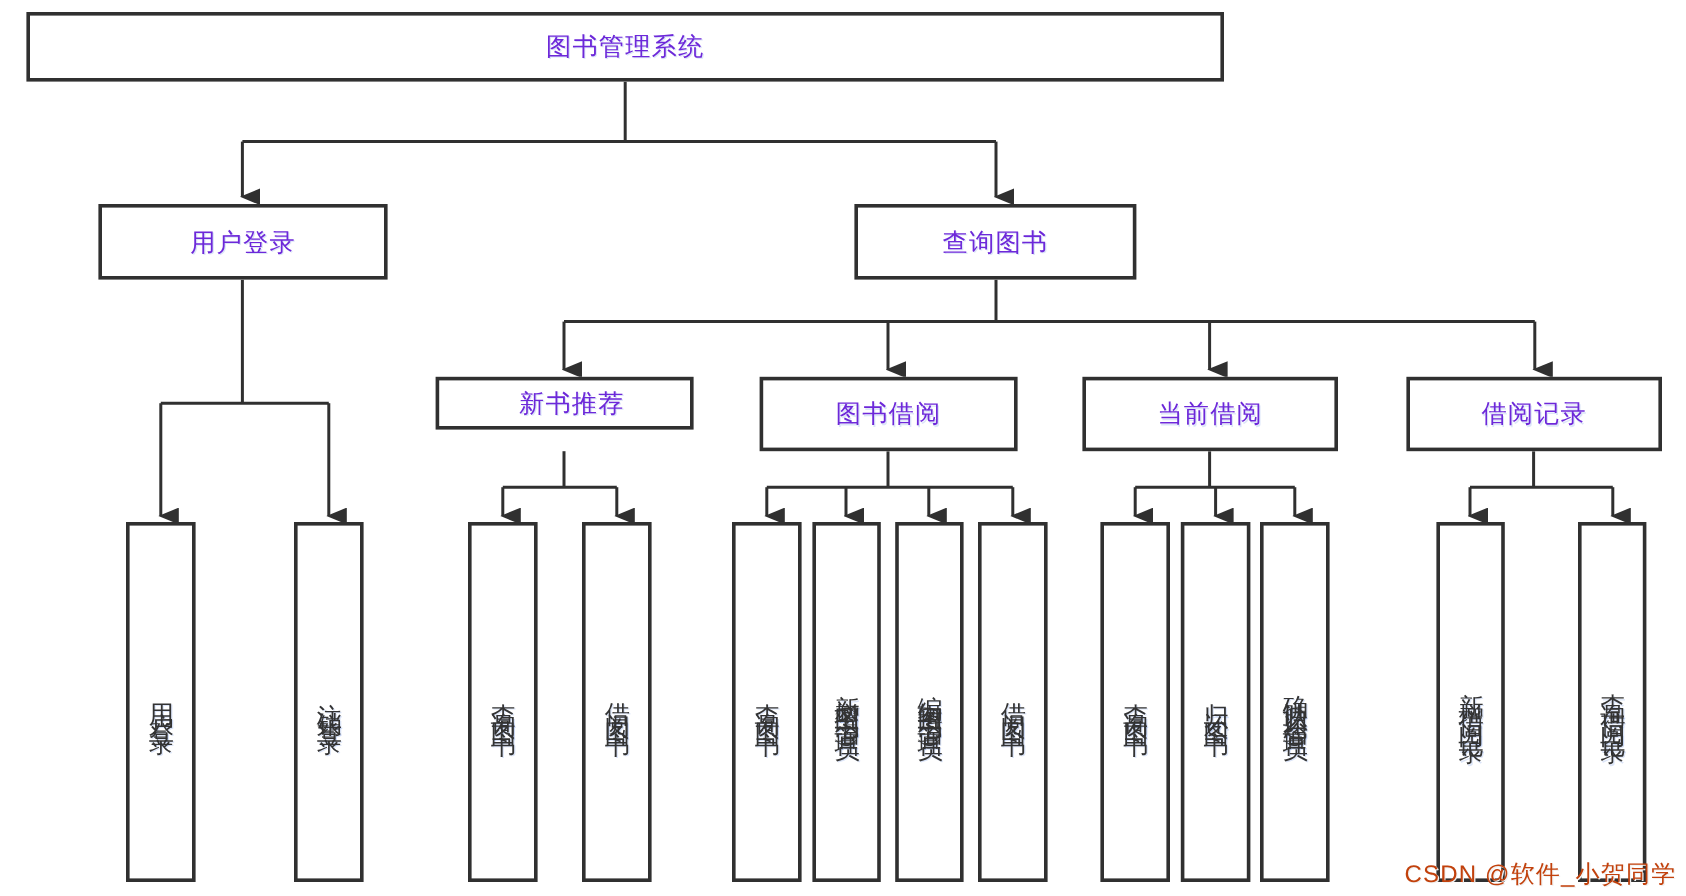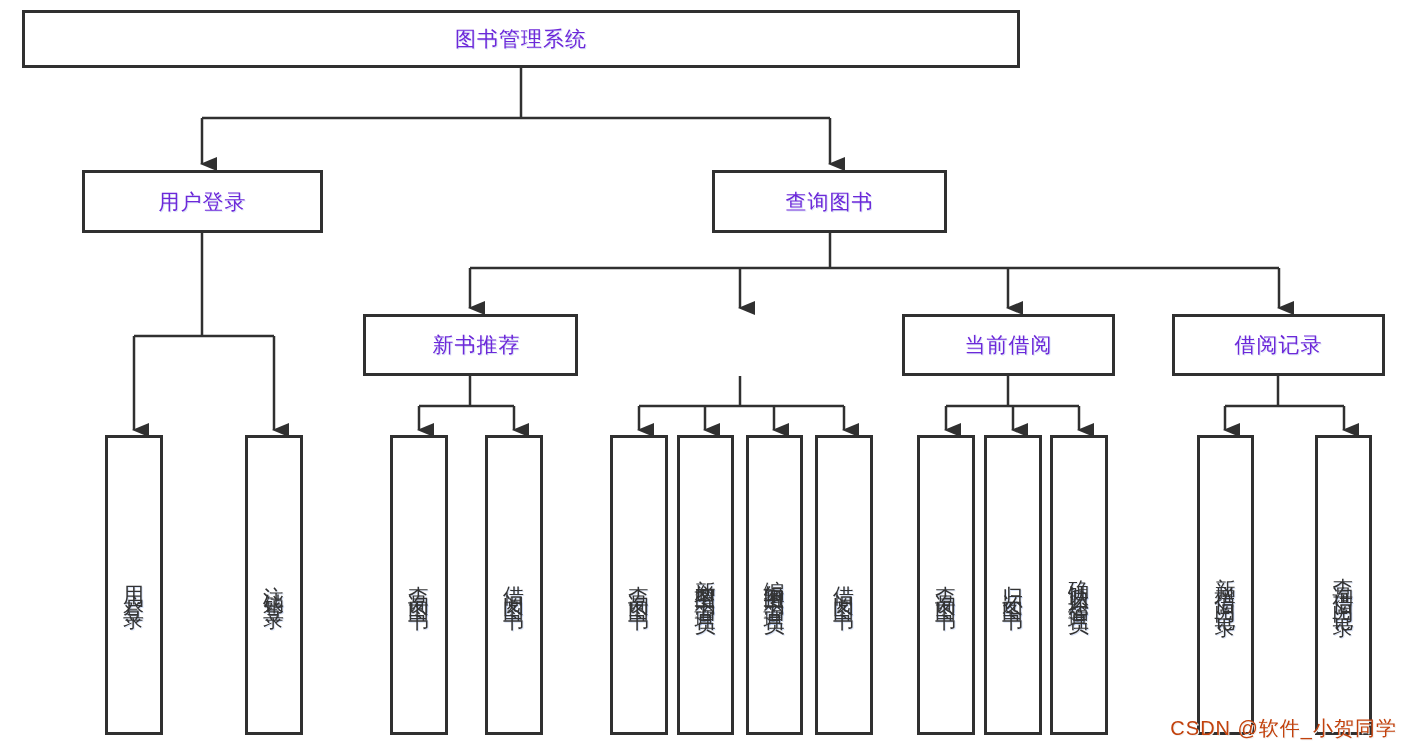--- a/index.html
+++ b/index.html
@@ -137,22 +137,25 @@
     <span>图书管理系统</span>
   </div>
 
   <div class="hnode" style="left:82px; top:170px; width:241px; height:63px;">
     <span>用户登录</span>
   </div>
   <div class="hnode" style="left:712px; top:170px; width:235px; height:63px;">
     <span>查询图书</span>
   </div>
 
-  <div class="hnode" style="left:363px; top:314px; width:215px; height:62px;padding-left:12px;">
+  <div class="hnode" style="left:363px; top:314px; width:215px; height:44px;padding-left:12px;">
     <span>新书推荐</span>
+  </div>
+  <div class="hnode" style="left:633px; top:314px; width:215px; height:62px;">
+    <span>图书借阅</span>
   </div>
   <div class="hnode" style="left:902px; top:314px; width:213px; height:62px;font-family:Liberation Mono, monospace;">
     <span>当前借阅</span>
   </div>
   <div class="hnode" style="left:1172px; top:314px; width:213px; height:62px;">
     <span>借阅记录</span>
   </div>
 
   <div class="vnode" style="left:105px; top:435px; width:58px; height:300px;">
     <span class="vtext">用户登录</span>

